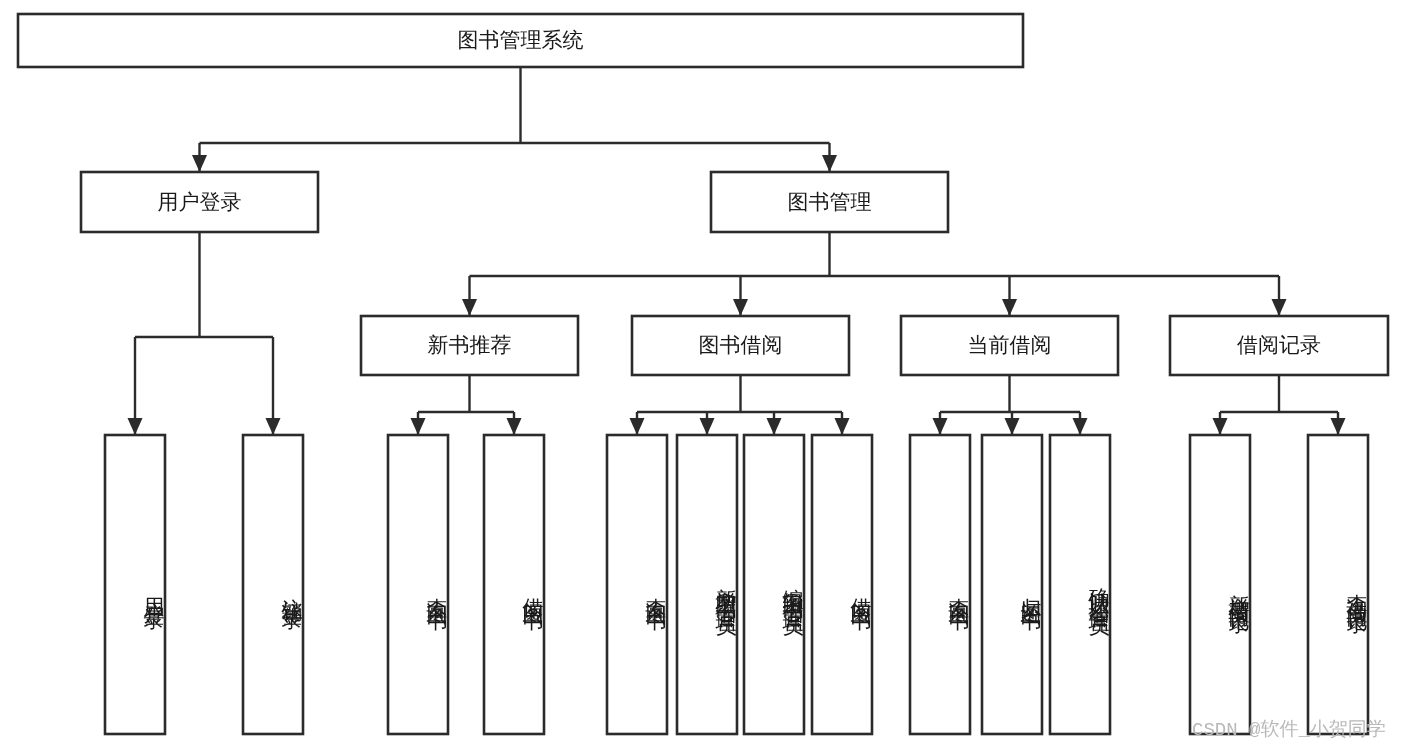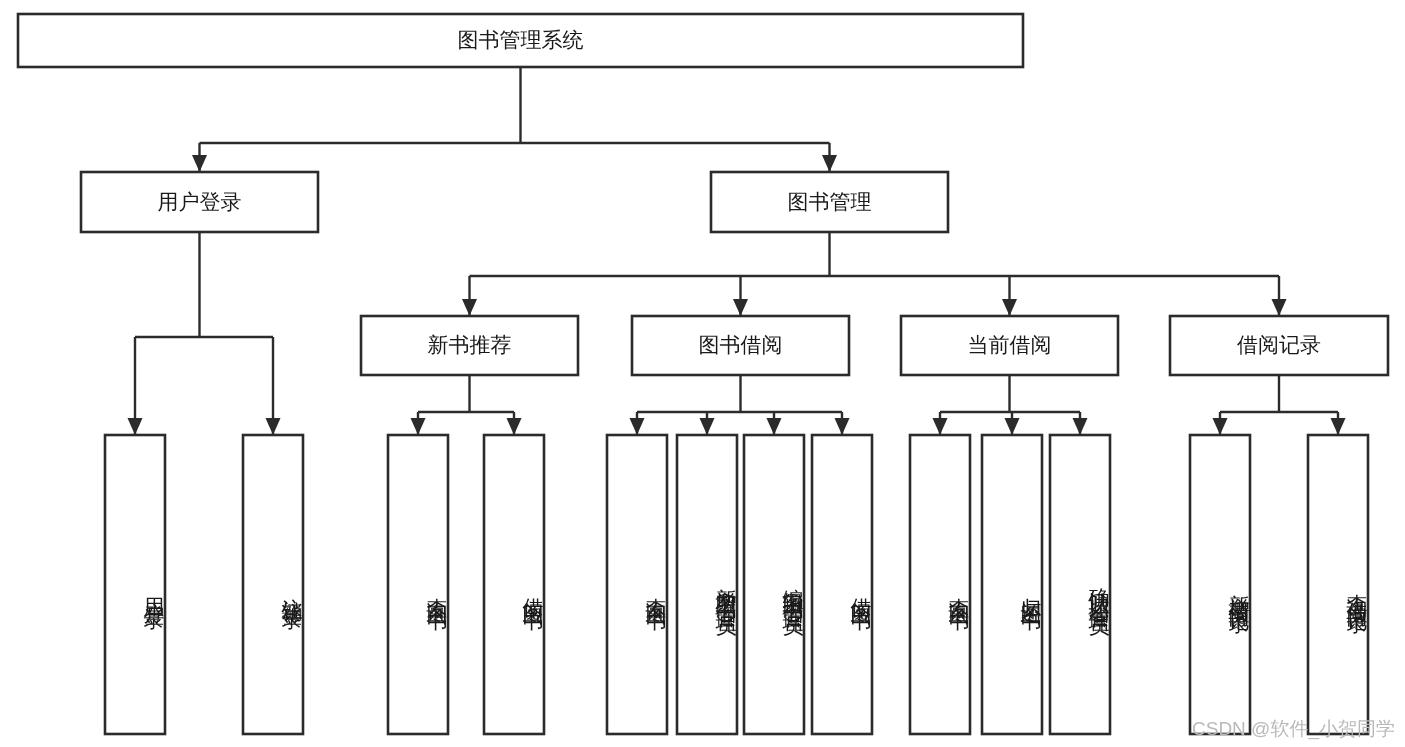--- a/index.html
+++ b/index.html
@@ -57,21 +57,21 @@
     color: #1a1a1a;
     letter-spacing: 4px;
     white-space: nowrap;
     display: flex;
     align-items: flex-start;
     justify-content: center;
     pointer-events: none;
   }
   .watermark {
     position: absolute;
-    font-family: Liberation Sans, sans-serif;
+    font-family: Liberation Mono, monospace;
     font-size: 19px;
     color: #b9b9b9;
     white-space: nowrap;
   }
 </style>
 </head>
 <body>
 
 <div id="stage">
   <svg id="chart-svg" viewBox="0 0 1405 747" xmlns="http://www.w3.org/2000/svg">

